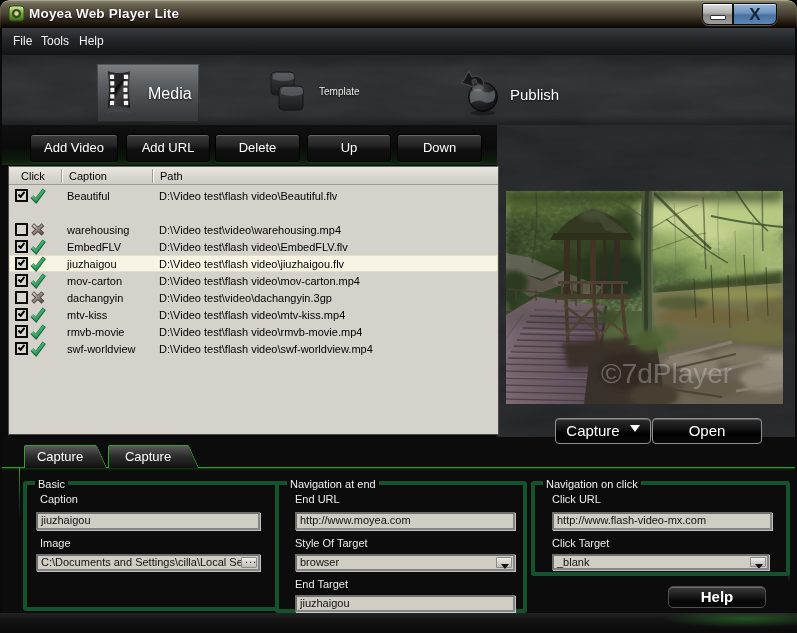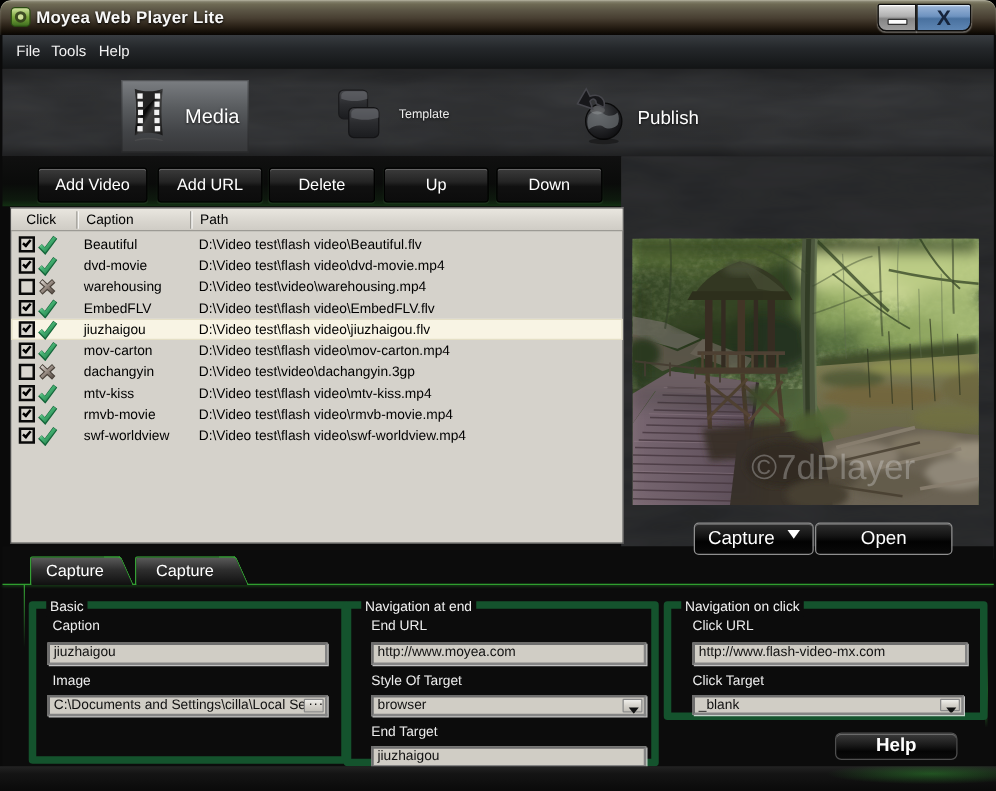--- a/index.html
+++ b/index.html
@@ -80,21 +80,21 @@
   .tab { position:absolute; height:23px; color:#fff; font-size:13px; }
   .tab .body { position:absolute; left:0; top:0; height:100%; width:100%;
     border:1px solid #35a035; border-bottom:none;
     background:linear-gradient(180deg,#5a5a5a 0%,#2e2e2e 45%,#101010 100%); border-radius:2px 0 0 0; }
   .tab .slant { position:absolute; right:-6px; top:0; height:100%; width:14px;
     transform:skewX(24deg); border:1px solid #35a035; border-left:none; border-bottom:none; border-radius:0 3px 0 0;
     background:linear-gradient(180deg,#5a5a5a 0%,#2e2e2e 45%,#101010 100%); }
   .tab .lbl { position:absolute; left:0; top:4px; width:100%; text-align:center; }
   #tabline { position:absolute; left:0; top:30px; width:793px; height:1px; background:#2f9e2f;
     box-shadow:0 1px 2px rgba(47,158,47,.55); }
-  .group { position:absolute; border:6px solid #14532d; border-radius:3px; }
+  .group { position:absolute; border:4px solid #14532d; border-radius:3px; }
   .gtitle { position:absolute; top:-7px; left:8px; background:#0c0c0c; padding:0 3px;
     color:#f2f2f2; font-size:11px; line-height:13px; }
   .flabel { position:absolute; color:#ececec; font-size:11px; }
   .field { position:absolute; background:#d0cdc5; border:2px solid #858585;
     border-top-color:#6e6e6e; border-left-color:#6e6e6e;
     box-shadow:1px 1px 0 rgba(255,255,255,.75); color:#111; font-size:11px; line-height:11px; padding:1px 0 0 3px;
     white-space:nowrap; overflow:hidden; }
   .combo-btn { position:absolute; right:1px; top:1px; bottom:1px; width:16px;
     background:linear-gradient(180deg,#efeeea 0%,#d6d3cc 50%,#c2bfb8 100%);
     border:1px solid #8a8a8a; border-radius:1px; }
@@ -268,30 +268,20 @@
     <div class="trow" style="top:20px">
         <span class="cbx">
           <span class="t"></span>
         </span>
         <svg class="mark" viewBox="0 0 18 18">
           <use href="#ck"></use>
         </svg>
         <span class="cap">Beautiful</span>
         <span class="path">D:\Video test\flash video\Beautiful.flv</span>
       </div>
-    <div class="trow" style="top:37px">
-        <span class="cbx">
-          <span class="t"></span>
-        </span>
-        <svg class="mark" viewBox="0 0 18 18">
-          <use href="#ck"></use>
-        </svg>
-        <span class="cap">dvd-movie</span>
-        <span class="path">D:\Video test\flash video\dvd-movie.mp4</span>
-      </div>
     <div class="trow" style="top:54px">
         <span class="cbx"></span>
         <svg class="mark" viewBox="0 0 18 18">
           <use href="#xk"></use>
         </svg>
         <span class="cap">warehousing</span>
         <span class="path">D:\Video test\video\warehousing.mp4</span>
       </div>
     <div class="trow" style="top:71px">
         <span class="cbx">

